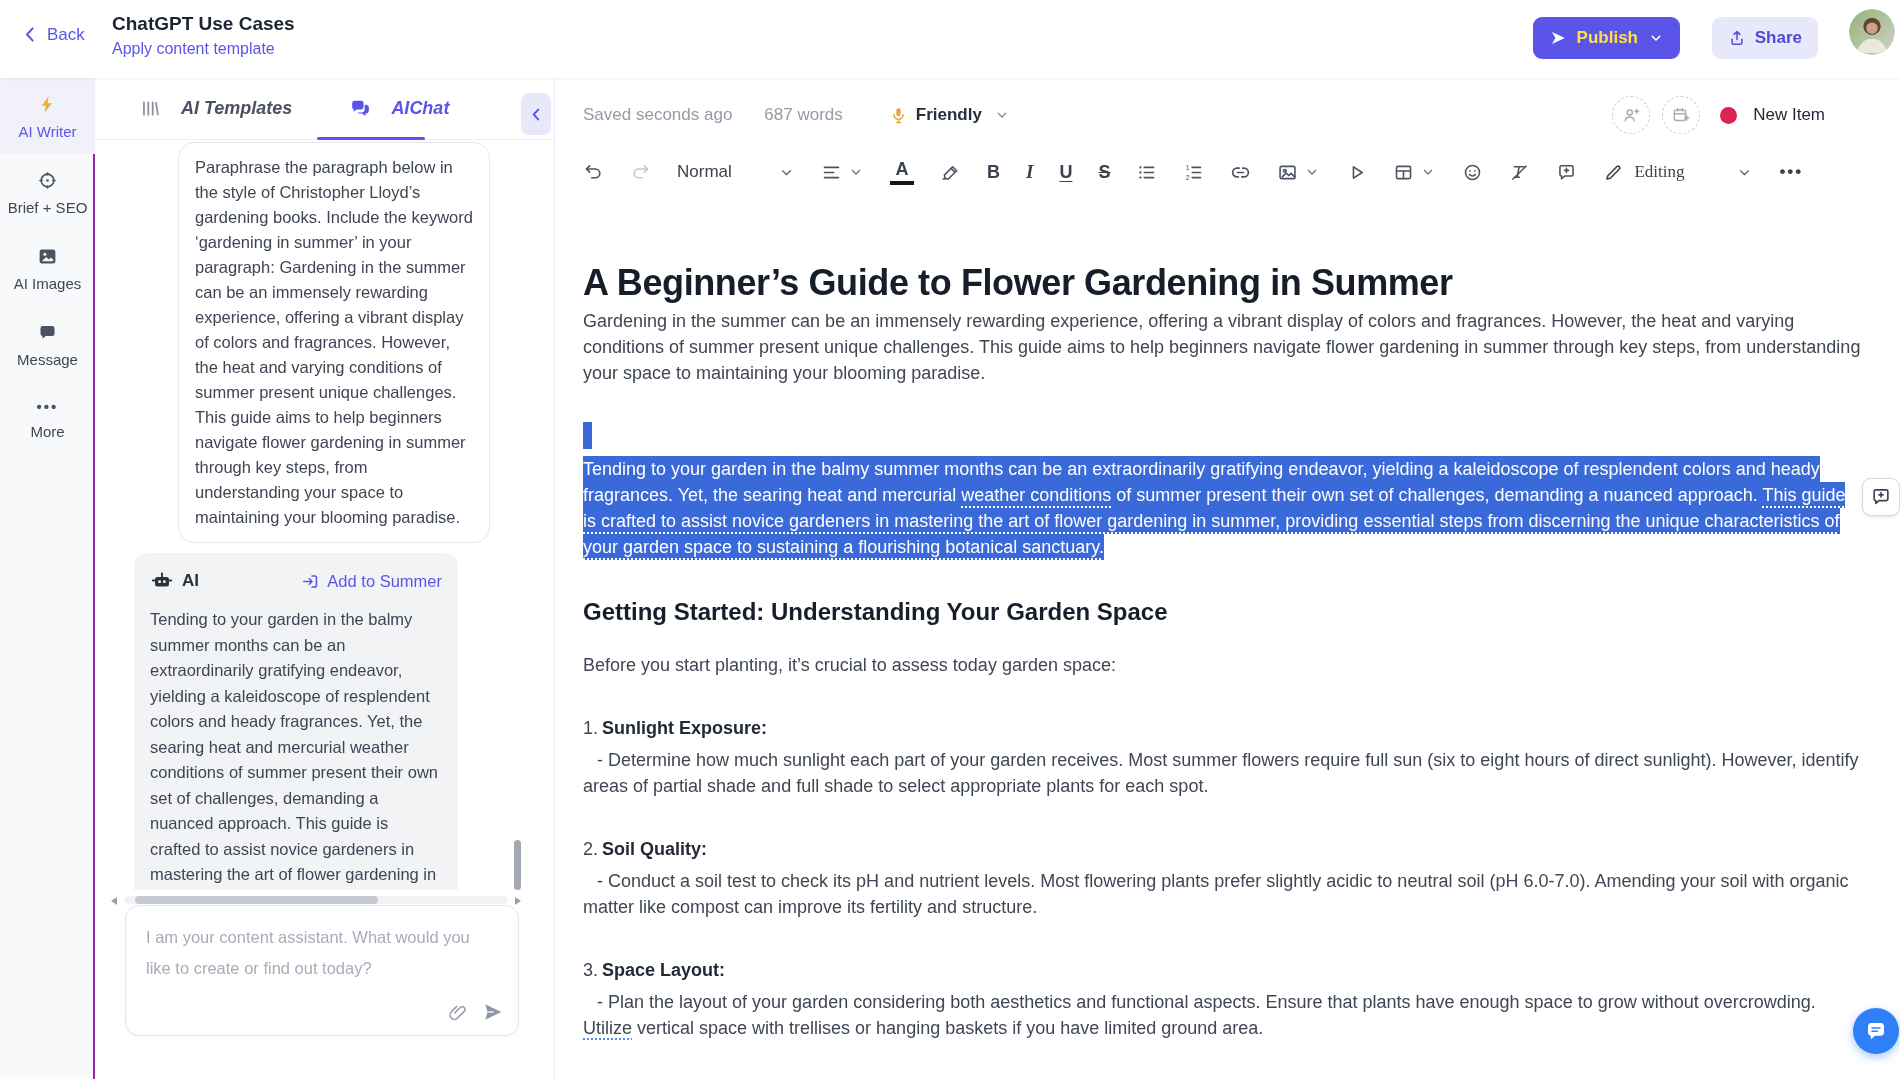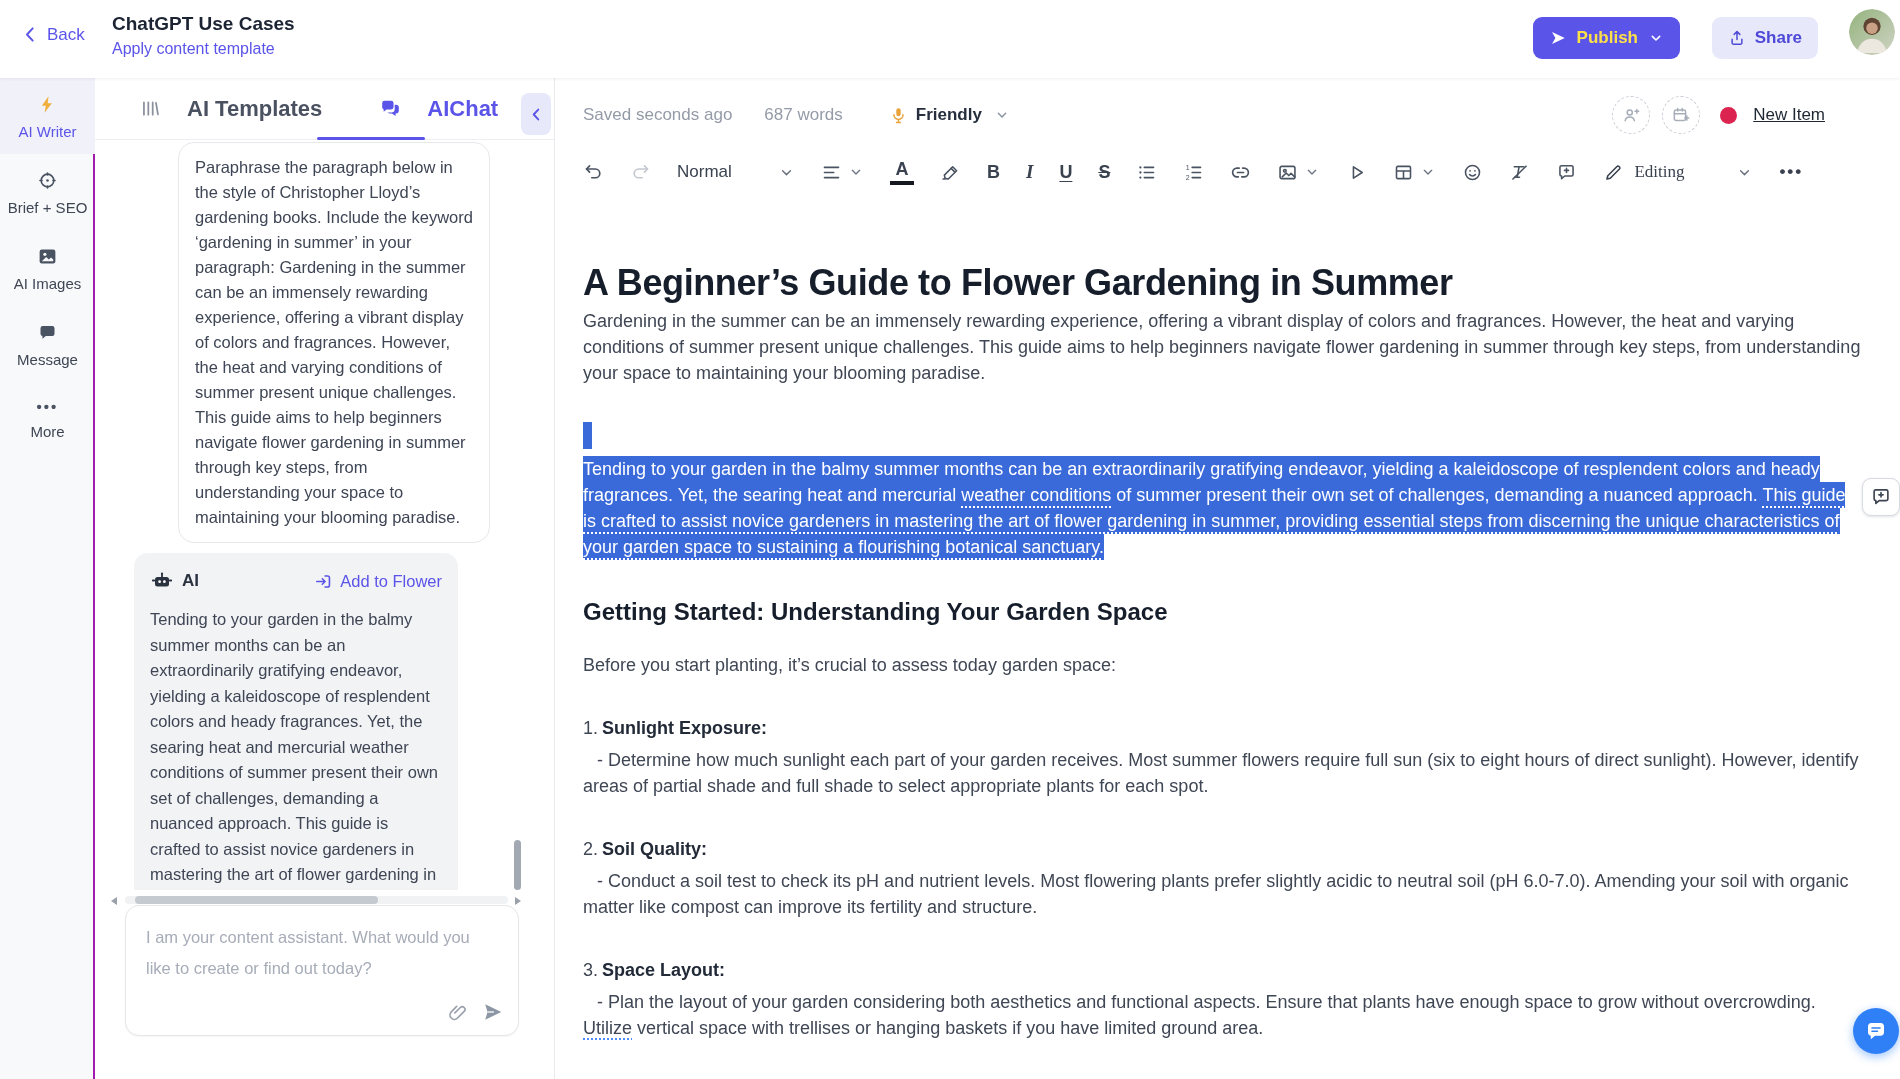--- a/index.html
+++ b/index.html
@@ -31,22 +31,22 @@
   .rail-item { width:95px; padding:16px 0 14px; display:flex; flex-direction:column; align-items:center;
     gap:8px; font-size:15px; color:#3f4654; cursor:pointer; }
   .rail-item.active { background:#f1f1fa; color:#5b54e8; }
   .rail-dots { font-size:15px; letter-spacing:2px; color:#4a5361; font-weight:700; }
 
   
   .panel { position:absolute; left:95px; top:78px; width:460px; height:1001px; background:#fff;
     border-right:1px solid #e9eaee; z-index:10; }
   .tabs { position:relative; height:62px; border-bottom:1px solid #ededf2; display:flex;
     align-items:center; padding-left:45px; gap:58px; }
-  .tab { display:flex; align-items:center; gap:26px; font-size:22px; font-weight:600;
-    color:#4a5160; cursor:pointer; }
+  .tab { display:flex; align-items:center; gap:20px; font-size:18px; font-weight:600;
+    color:#4a5160; cursor:pointer;font-style:italic; }
   .tab.active { color:#5b54e8; }
   .tab-underline { position:absolute; left:222px; bottom:-1px; width:108px; height:3px;
     background:#5b54e8; border-radius:2px; }
   .collapse-btn { position:absolute; right:3px; top:15px; width:30px; height:42px; border:none;
     border-radius:8px; background:#e7e9fb; color:#5b54e8; display:flex; align-items:center;
     justify-content:center; cursor:pointer; }
   .chat-scroll { position:absolute; left:0; top:62px; width:460px; height:750px; overflow:hidden; }
   .user-bubble { margin:2px 0 0 83px; width:312px; border:1px solid #e7e8ec; border-radius:16px;
     padding:12px 16px; font-size:16.5px; line-height:25px; color:#3e4554; background:#fff; }
   .ai-card { margin:10px 0 0 39px; width:324px; background:#f2f3f5; border-radius:14px; padding:16px; }
@@ -77,21 +77,21 @@
   .statusbar { position:relative; padding:22px 0 0 28px; height:52px; display:flex;
     align-items:center; gap:0; font-size:17px; color:#949ba7; }
   .statusbar .words { margin-left:32px; }
   .tone { margin-left:46px; display:flex; align-items:center; gap:8px; color:#272f3e;
     font-weight:600; cursor:pointer; }
   .tone .chev { color:#8b93a0; margin-left:4px; }
   .status-right { position:absolute; right:75px; top:18px; display:flex; align-items:center; gap:12px; }
   .dash-circle { width:38px; height:38px; border:1.6px dashed #c9ced6; border-radius:50%;
     display:flex; align-items:center; justify-content:center; color:#a7aeb9; cursor:pointer; background:#fff; }
   .new-item { display:flex; align-items:center; gap:16px; margin-left:8px; color:#1f2734;
-    font-size:17px; cursor:pointer;text-decoration:underline; }
+    font-size:17px; cursor:pointer; }
   .red-dot { width:17px; height:17px; border-radius:50%; background:#dc2450; }
 
   .toolbar { margin:20px 0 0 0; padding-left:28px; height:44px; display:flex; align-items:center;
     gap:26px; color:#4a5361; }
   .tbtn { display:flex; align-items:center; justify-content:center; cursor:pointer; color:#4a5361; }
   .tbtn.disabled { color:#c3c8d0; }
   .dd { display:flex; align-items:center; cursor:pointer; }
   .dd-normal { width:118px; justify-content:space-between; font-size:17px; color:#3a4250; }
   .dd-editing { width:150px; justify-content:flex-start; font-size:17px; color:#3a4250; gap:10px;font-family:Liberation Serif, serif; }
   .dd-editing .chev { margin-left:auto; }
@@ -267,21 +267,21 @@
             </svg>
         </span>
         <span class="ai-label">AI</span>
         <span class="add-editor">
           <span>
             <svg width="19" height="19" viewBox="0 0 24 24" fill="none" stroke="#5b54e8" stroke-width="2" stroke-linecap="round" stroke-linejoin="round">
                 <path d="M3.5 12h10.5M10.5 8.5 14 12l-3.5 3.5"></path>
                 <path d="M14 5h3.3a2.2 2.2 0 0 1 2.2 2.2v9.6a2.2 2.2 0 0 1-2.2 2.2H14"></path>
               </svg>
           </span>
-          <span>Add to Flower</span>
+          <span>Add to Summer</span>
         </span>
       </div>
       <div class="ai-text">Tending to your garden in the balmy summer months can be an extraordinarily gratifying endeavor, yielding a kaleidoscope of resplendent colors and heady fragrances. Yet, the searing heat and mercurial weather conditions of summer present their own set of challenges, demanding a nuanced approach. This guide is crafted to assist novice gardeners in mastering the art of flower gardening in summer,</div>
     </div>
   </div>
 
   <div class="hscroll">
       <div class="thumb"></div>
     </div>
   <div class="harrow l"></div>

